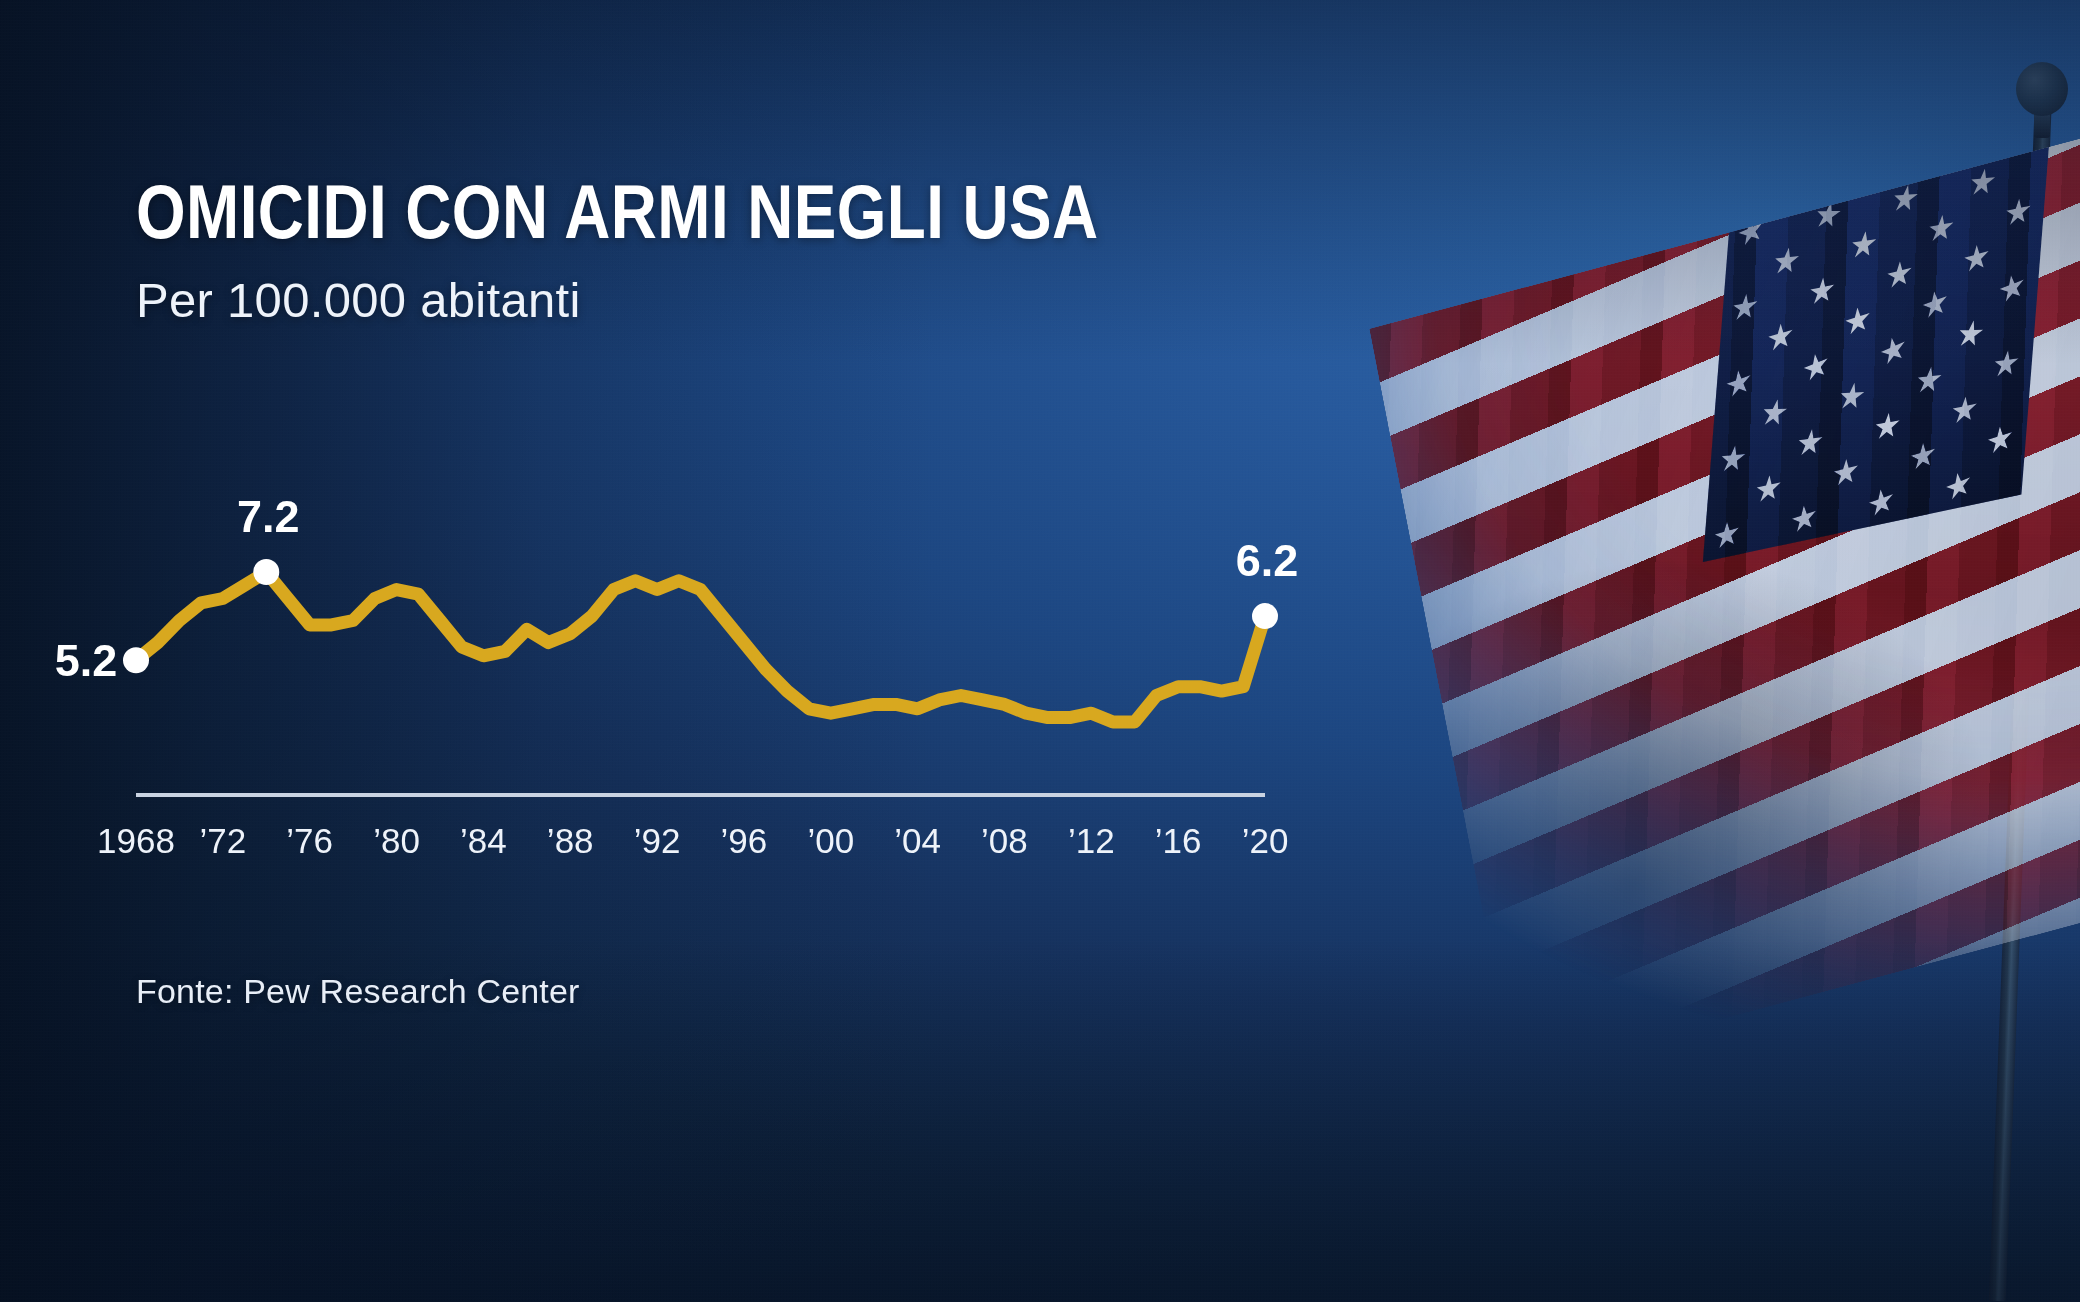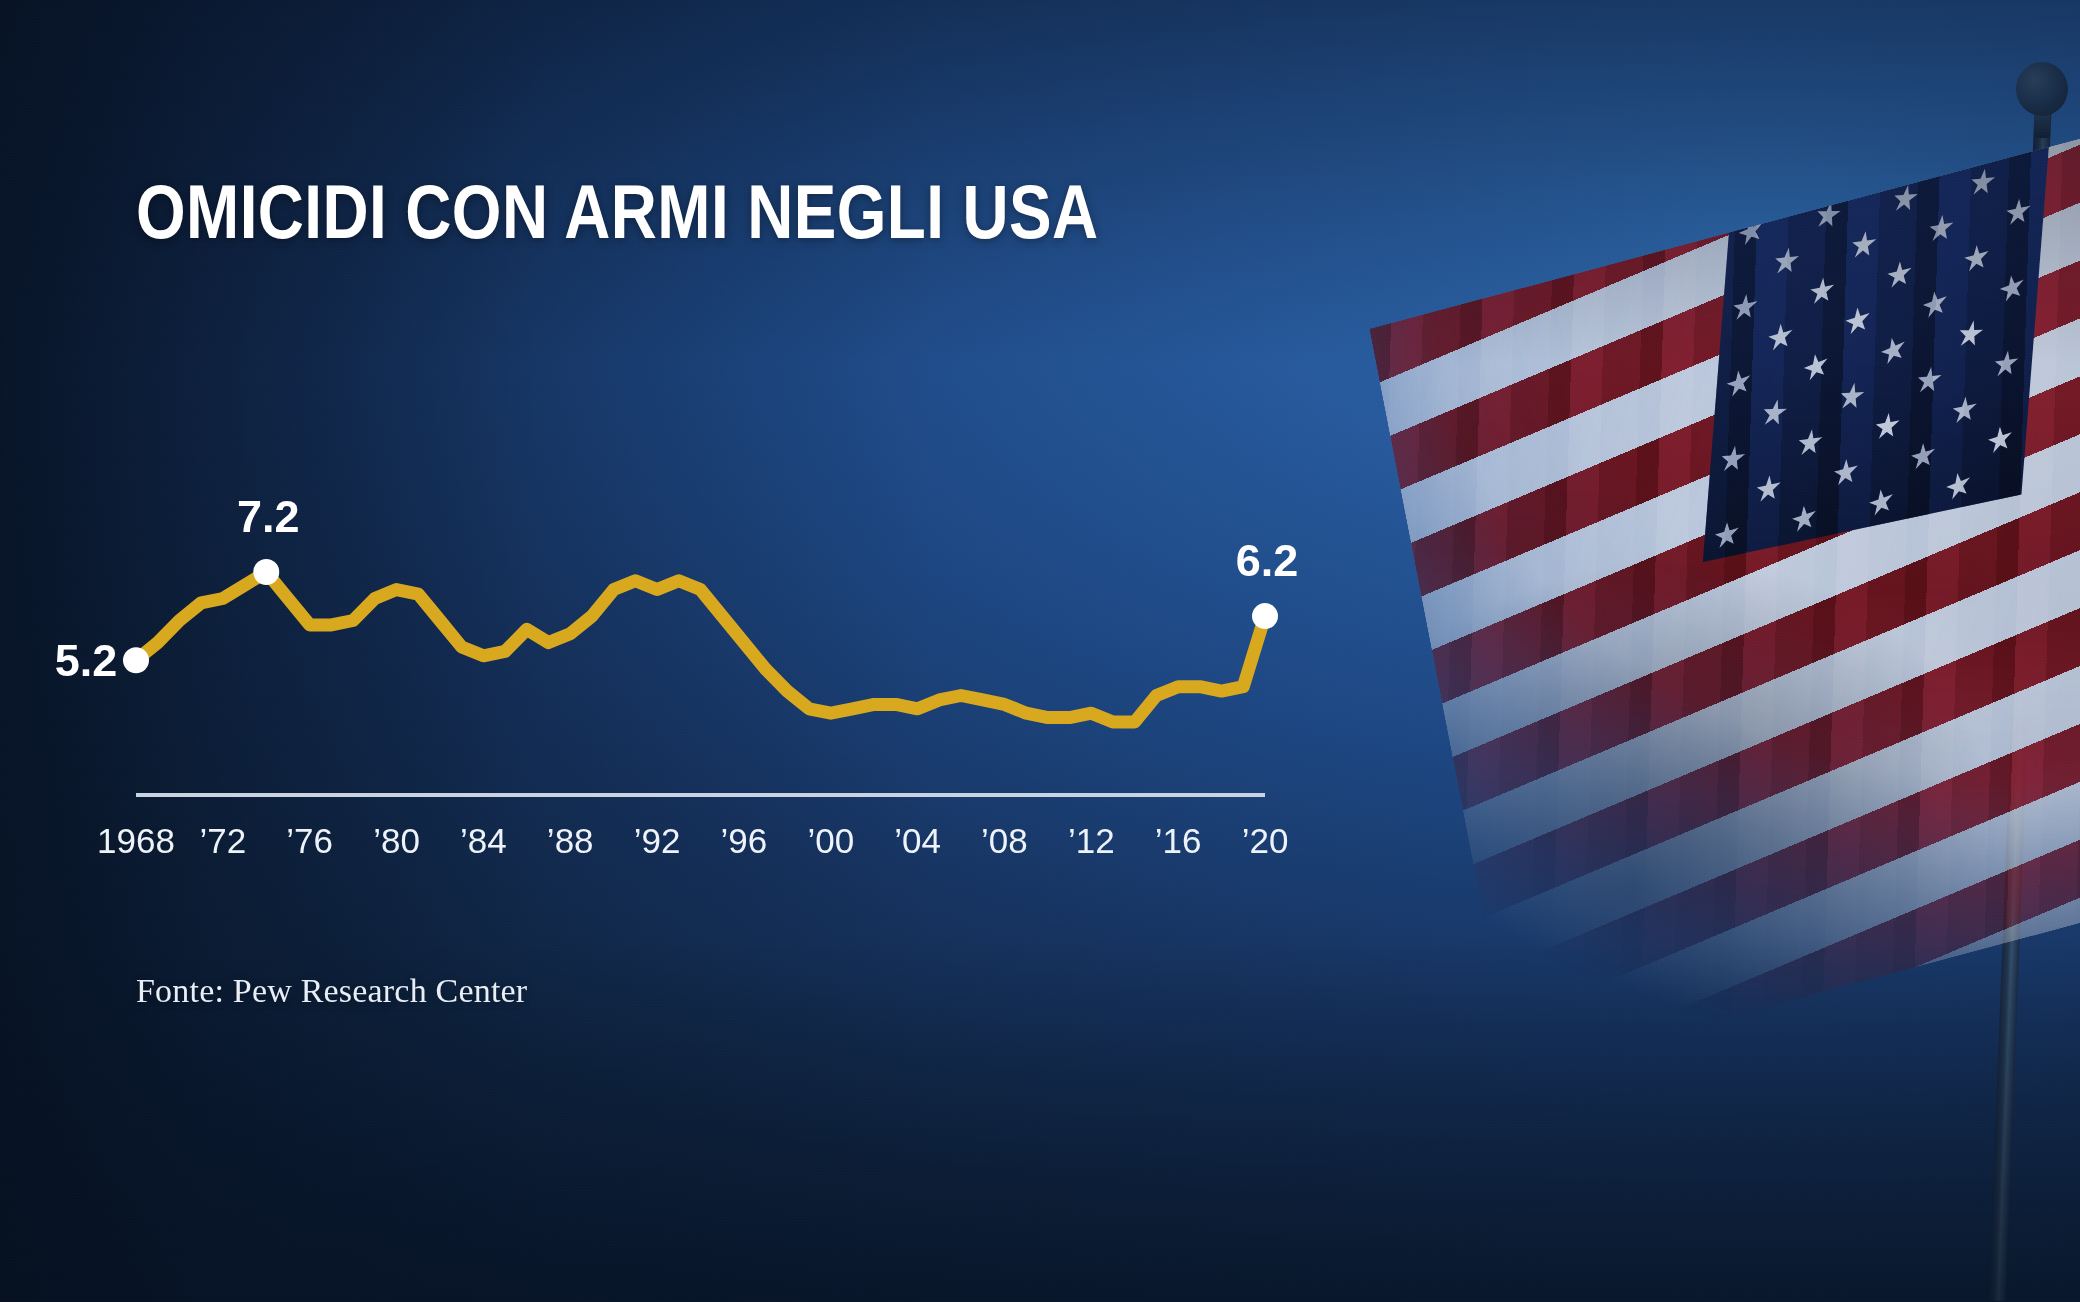--- a/index.html
+++ b/index.html
@@ -100,21 +100,21 @@
     white-space:nowrap;
   }
   .subtitle{
     position:absolute;left:136px;top:272px;
     font-size:49px;font-weight:300;color:#eef3fa;letter-spacing:.3px;
     text-shadow:0 2px 8px rgba(0,0,0,.35);white-space:nowrap;
   }
   .source{
     position:absolute;left:136px;top:972px;
     font-size:34px;font-weight:300;color:#e8eef7;letter-spacing:.2px;
-    text-shadow:0 2px 8px rgba(0,0,0,.3);white-space:nowrap;font-family:Liberation Serif, serif;
+    text-shadow:0 2px 8px rgba(0,0,0,.3);white-space:nowrap;
   }
 
   
   #chart{position:absolute;left:0;top:0;width:2080px;height:1302px;overflow:visible;}
   .axis-line{stroke:#c9d3e2;stroke-width:4;}
   .series-line{fill:none;stroke:#d8a81f;stroke-width:13;stroke-linejoin:round;stroke-linecap:round;}
   .marker{fill:#ffffff;}
   .tick-label{
     fill:#eef3fa;font-family:"Liberation Sans",sans-serif;
     font-size:35px;font-weight:300;text-anchor:middle;
@@ -180,20 +180,21 @@
       <div class="flag-folds"></div>
       <div class="flag-tint"></div>
       <div class="flag-shadow"></div>
     </div>
   </div>
 
   <div class="bg-vignette"></div>
   <div class="bg-noise"></div>
 
   <div class="title">OMICIDI CON ARMI NEGLI USA</div>
+  <div class="subtitle">Per 100.000 abitanti</div>
   <div class="source">Fonte: Pew Research Center</div>
 
   <svg id="chart" viewBox="0 0 2080 1302">
     <line id="axis" class="axis-line" x1="136" y1="795" x2="1265" y2="795"></line>
     <path id="series" class="series-line" d="M136.0 660.2 L157.7 642.6 L179.4 620.5 L201.1 602.9 L222.8 598.5 L244.6 585.2 L266.3 572.0 L288.0 598.5 L309.7 624.9 L331.4 624.9 L353.1 620.5 L374.8 598.5 L396.5 589.6 L418.3 594.1 L440.0 620.5 L461.7 647.0 L483.4 655.8 L505.1 651.4 L526.8 629.4 L548.5 642.6 L570.2 633.8 L591.9 616.1 L613.7 589.6 L635.4 580.8 L657.1 589.6 L678.8 580.8 L700.5 589.6 L722.2 616.1 L743.9 642.6 L765.6 669.1 L787.3 691.1 L809.1 708.8 L830.8 713.2 L852.5 708.8 L874.2 704.4 L895.9 704.4 L917.6 708.8 L939.3 699.9 L961.0 695.5 L982.8 699.9 L1004.5 704.4 L1026.2 713.2 L1047.9 717.6 L1069.6 717.6 L1091.3 713.2 L1113.0 722.0 L1134.7 722.0 L1156.4 695.5 L1178.2 686.7 L1199.9 686.7 L1221.6 691.1 L1243.3 686.7 L1265.0 616.1"></path>
     <g id="markers">
         <circle cx="136" cy="660.2352941176471" r="13" class="marker"></circle>
         <circle cx="266.2692307692308" cy="572" r="13" class="marker"></circle>
         <circle cx="1265" cy="616.1176470588235" r="13" class="marker"></circle>
       </g>

